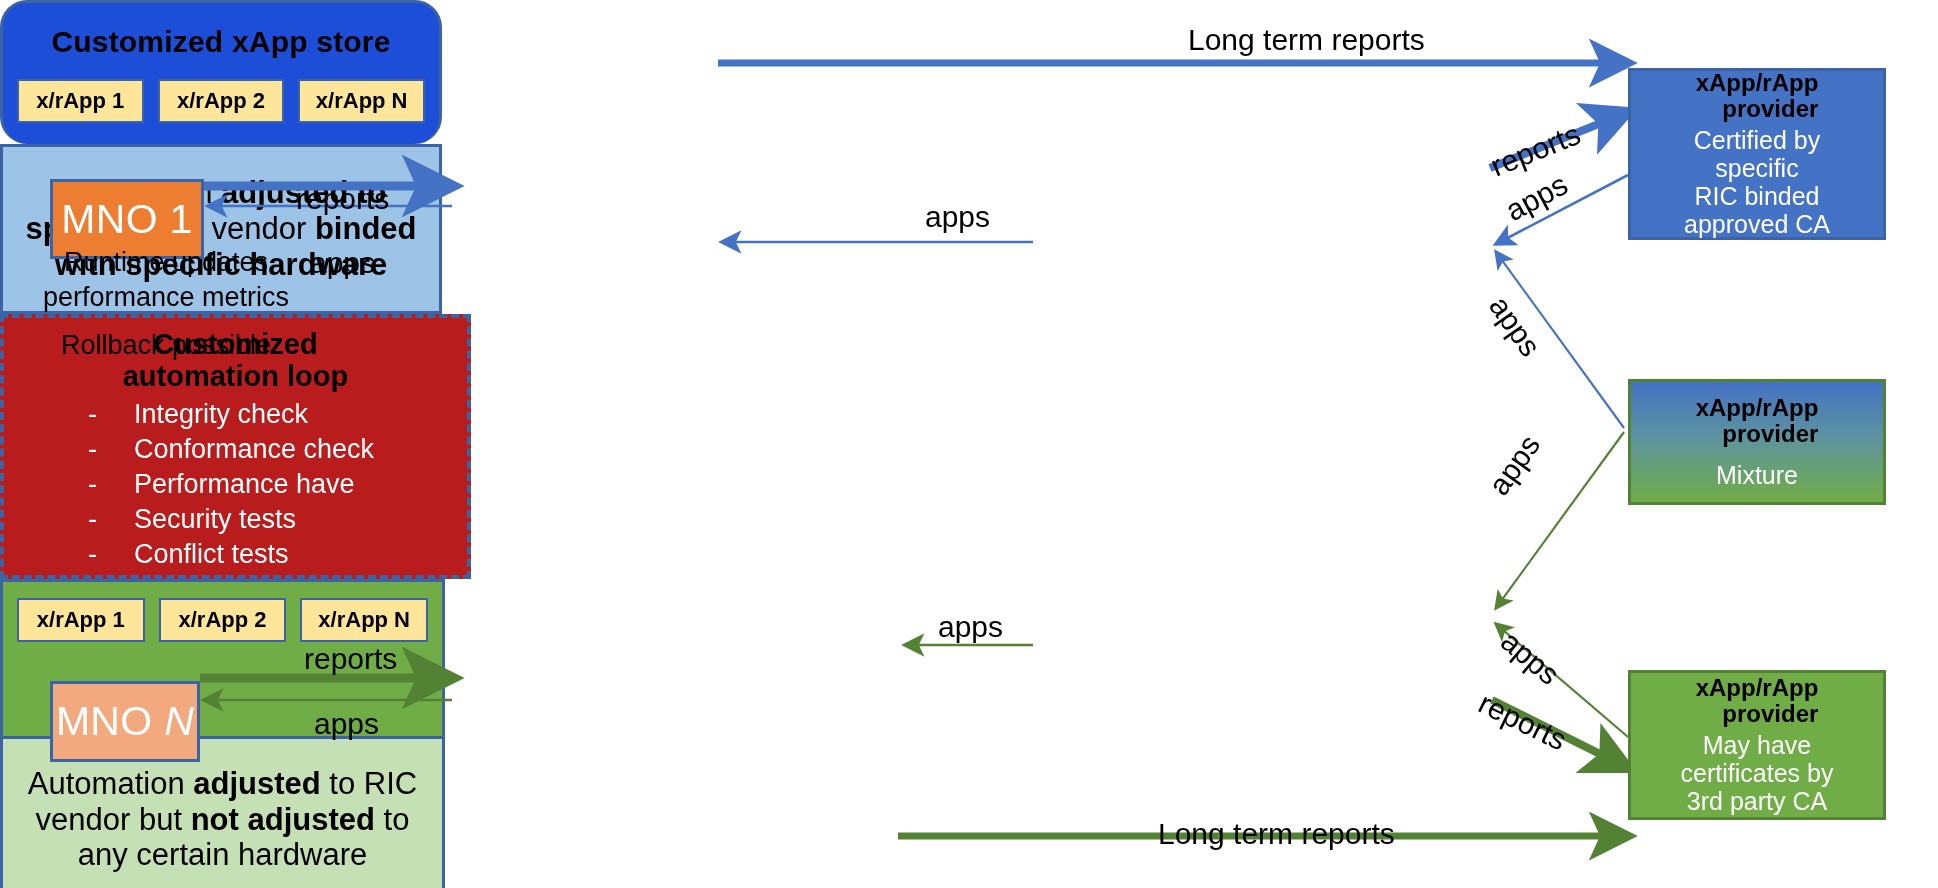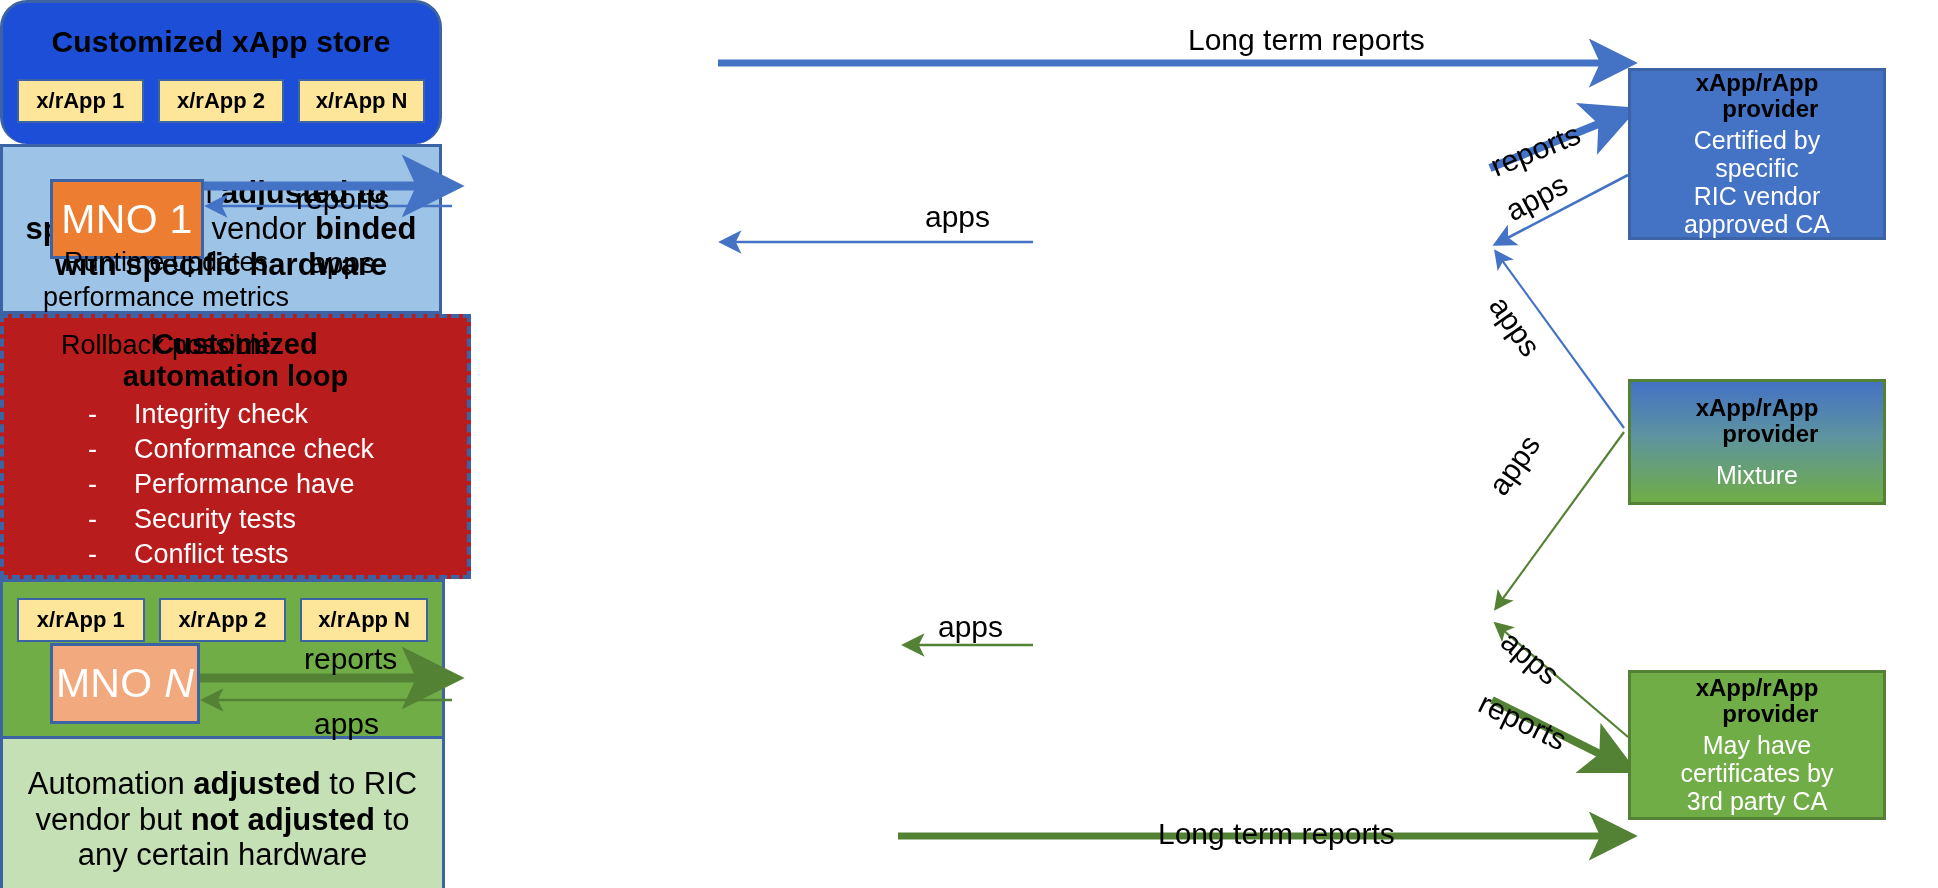--- a/index.html
+++ b/index.html
@@ -144,21 +144,21 @@
   </div>
 
   <div class="box prov" style="left:1628px;top:68px;width:258px;height:172px;background:#4472c4;">
     <div class="pt">
       <div>xApp/rApp</div>
       <div>provider</div>
     </div>
     <div class="pb">
       <div>Certified by</div>
       <div>specific</div>
-      <div>RIC vendor</div>
+      <div>RIC binded</div>
       <div>approved CA</div>
     </div>
   </div>
 
   <div class="box prov greenb" style="left:1628px;top:379px;width:258px;height:126px;
        background:linear-gradient(180deg,#4472c4 0%,#5d93a0 45%,#70ad47 100%);">
     <div class="pt">
       <div>xApp/rApp</div>
       <div>provider</div>
     </div>
@@ -172,21 +172,21 @@
       <div>xApp/rApp</div>
       <div>provider</div>
     </div>
     <div class="pb">
       <div>May have</div>
       <div>certificates by</div>
       <div>3rd party CA</div>
     </div>
   </div>
 
-  <div class="box mno mnon" style="left:50px;top:643px;width:150px;height:81px;align-items:center;">
+  <div class="box mno mnon" style="left:50px;top:681px;width:150px;height:81px;align-items:center;">
     <span><span>MNO </span><i>N</i></span>
   </div>
 
   <div class="storehead" style="left:452px;top:513px;width:445px;height:157px;background:#70ad47;">
     <div class="chiprow" style="margin-top:16px;">
       <div class="chip">x/rApp 1</div>
       <div class="chip">x/rApp 2</div>
       <div class="chip">x/rApp N</div>
     </div>
   </div>

